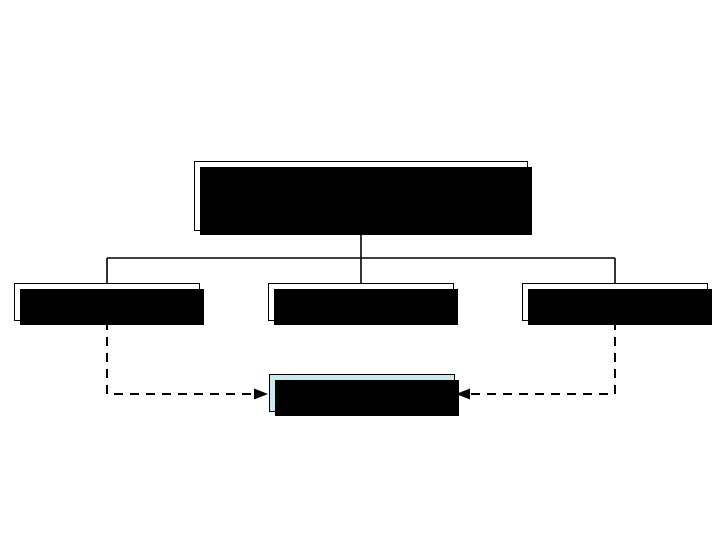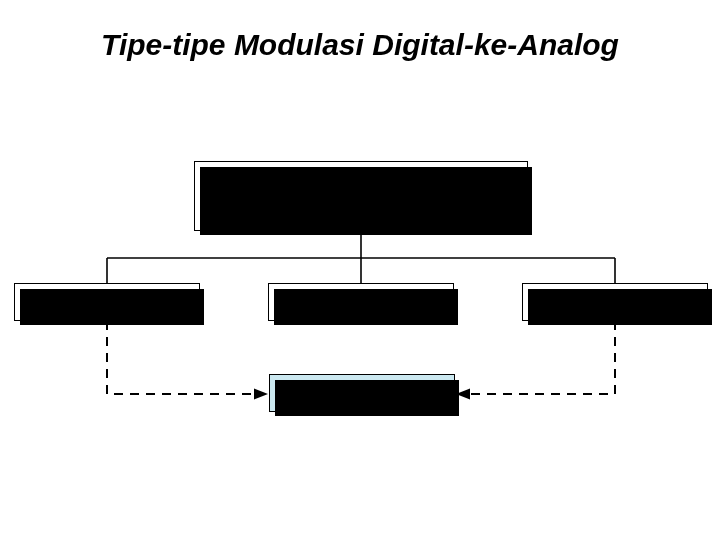--- a/index.html
+++ b/index.html
@@ -107,21 +107,20 @@
     width: 720px;
     height: 540px;
     z-index: 1;
   }
 </style>
 </head>
 <body>
 
 <div id="slide">
 
-  <div id="slide-title">Tipe-tipe Modulasi Digital-ke-Analog</div>
 
   <div id="diagram">
 
     <svg id="connectors" viewBox="0 0 720 540" width="720" height="540" xmlns="http://www.w3.org/2000/svg">
 
       <line x1="361" y1="231" x2="361" y2="258" stroke="#000000" stroke-width="1.6"></line>
 
       <line x1="107" y1="258" x2="615" y2="258" stroke="#000000" stroke-width="1.6"></line>
 
       <line x1="107" y1="258" x2="107" y2="283" stroke="#000000" stroke-width="1.6"></line>

